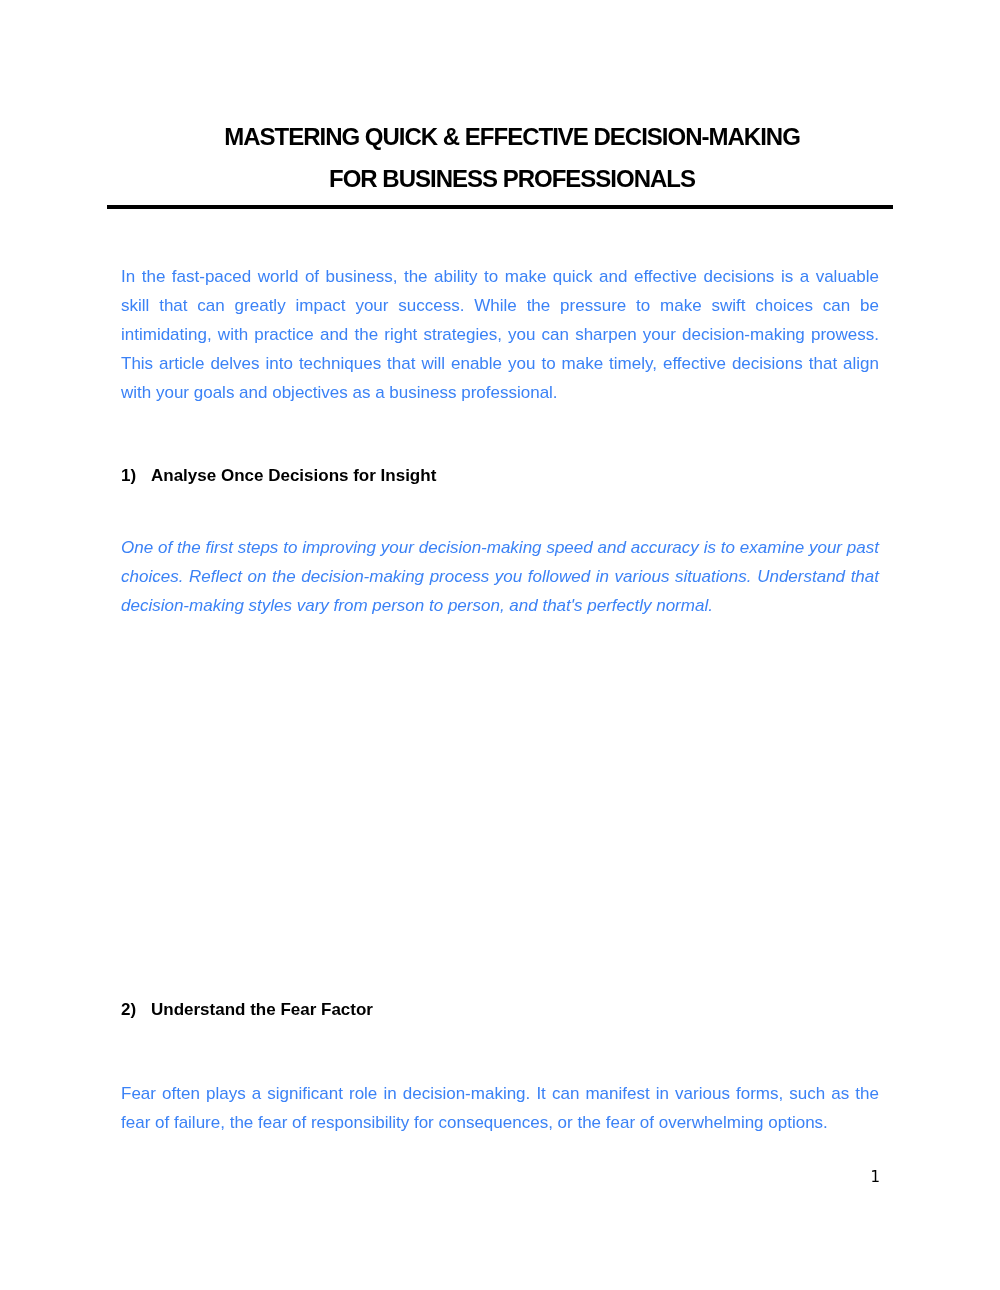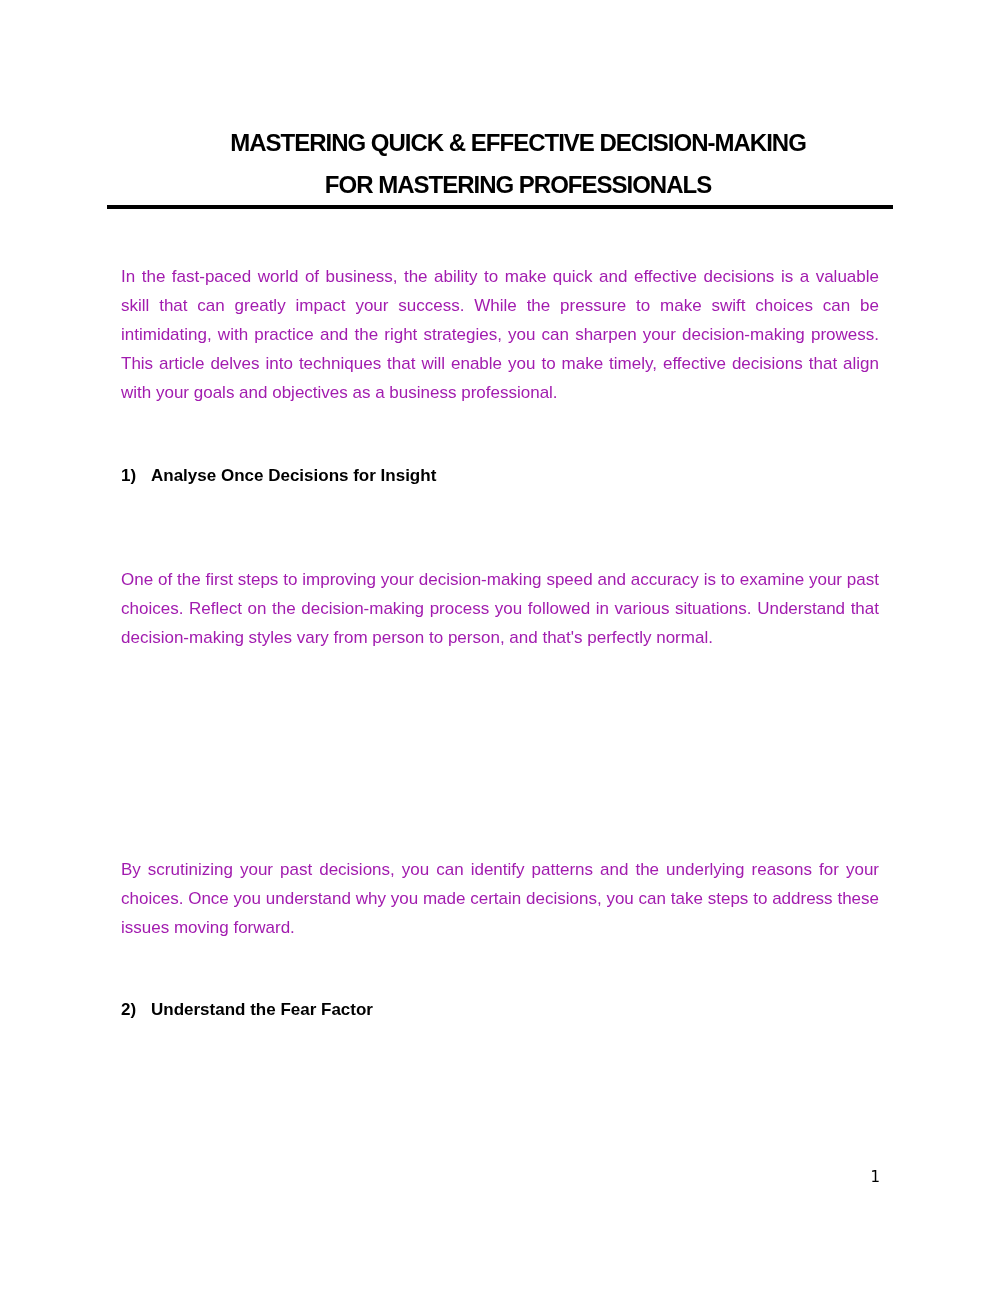--- a/index.html
+++ b/index.html
@@ -24,41 +24,41 @@
     }
     .title {
       position: absolute;
       left: 100px;
       width: 800px;
       text-align: center;
       font-weight: bold;
       font-size: 24px;
       letter-spacing: -1px;
       line-height: 30px;
-      margin: 18px;
+      margin: 12px;
     }
     .title-line-1 { top: 110px; }
     .title-line-2 { top: 152px; }
     .rule {
       position: absolute;
       left: 107px;
       top: 205px;
       width: 786px;
       height: 4px;
       background: #000000;
     }
     .para {
       position: absolute;
       left: 121px;
       width: 758px;
       font-size: 17px;
       line-height: 29px;
       text-align: justify;
       margin: 0;
-      color: #a21caf;
+      color: #3b82f6;
     }
     .heading {
       position: absolute;
       left: 121px;
       font-size: 17px;
       font-weight: bold;
       line-height: 22px;
       margin: 0;
       display: flex;
       gap: 0;
@@ -76,35 +76,35 @@
       font-size: 15px;
       font-family: "DejaVu Sans", sans-serif;
     }
   </style>
 </head>
 <body>
 
 <div class="page">
 
   <h1 class="title title-line-1">MASTERING QUICK &amp; EFFECTIVE DECISION-MAKING</h1>
-  <h1 class="title title-line-2">FOR MASTERING PROFESSIONALS</h1>
+  <h1 class="title title-line-2">FOR BUSINESS PROFESSIONALS</h1>
 
   <div class="rule"></div>
 
   <p class="para" style="top:262px;">In the fast-paced world of business, the ability to make quick and effective decisions is a valuable skill that can greatly impact your success. While the pressure to make swift choices can be intimidating, with practice and the right strategies, you can sharpen your decision-making prowess. This article delves into techniques that will enable you to make timely, effective decisions that align with your goals and objectives as a business professional.</p>
 
   <h2 class="heading" style="top:465px;">
     <span class="num">1)</span>
     <span>Analyse Once Decisions for Insight</span>
   </h2>
 
-  <p class="para" style="top:565px;">One of the first steps to improving your decision-making speed and accuracy is to examine your past choices. Reflect on the decision-making process you followed in various situations. Understand that decision-making styles vary from person to person, and that's perfectly normal.</p>
-  <p class="para" style="top:855px;">By scrutinizing your past decisions, you can identify patterns and the underlying reasons for your choices. Once you understand why you made certain decisions, you can take steps to address these issues moving forward.</p>
+  <p class="para" style="top:533px;font-style:italic;">One of the first steps to improving your decision-making speed and accuracy is to examine your past choices. Reflect on the decision-making process you followed in various situations. Understand that decision-making styles vary from person to person, and that's perfectly normal.</p>
 
   <h2 class="heading" style="top:999px;">
     <span class="num">2)</span>
     <span>Understand the Fear Factor</span>
   </h2>
 
+  <p class="para" style="top:1079px;">Fear often plays a significant role in decision-making. It can manifest in various forms, such as the fear of failure, the fear of responsibility for consequences, or the fear of overwhelming options.</p>
 
   <div class="page-number">1</div>
 
 </div>
 
 </body></html>

